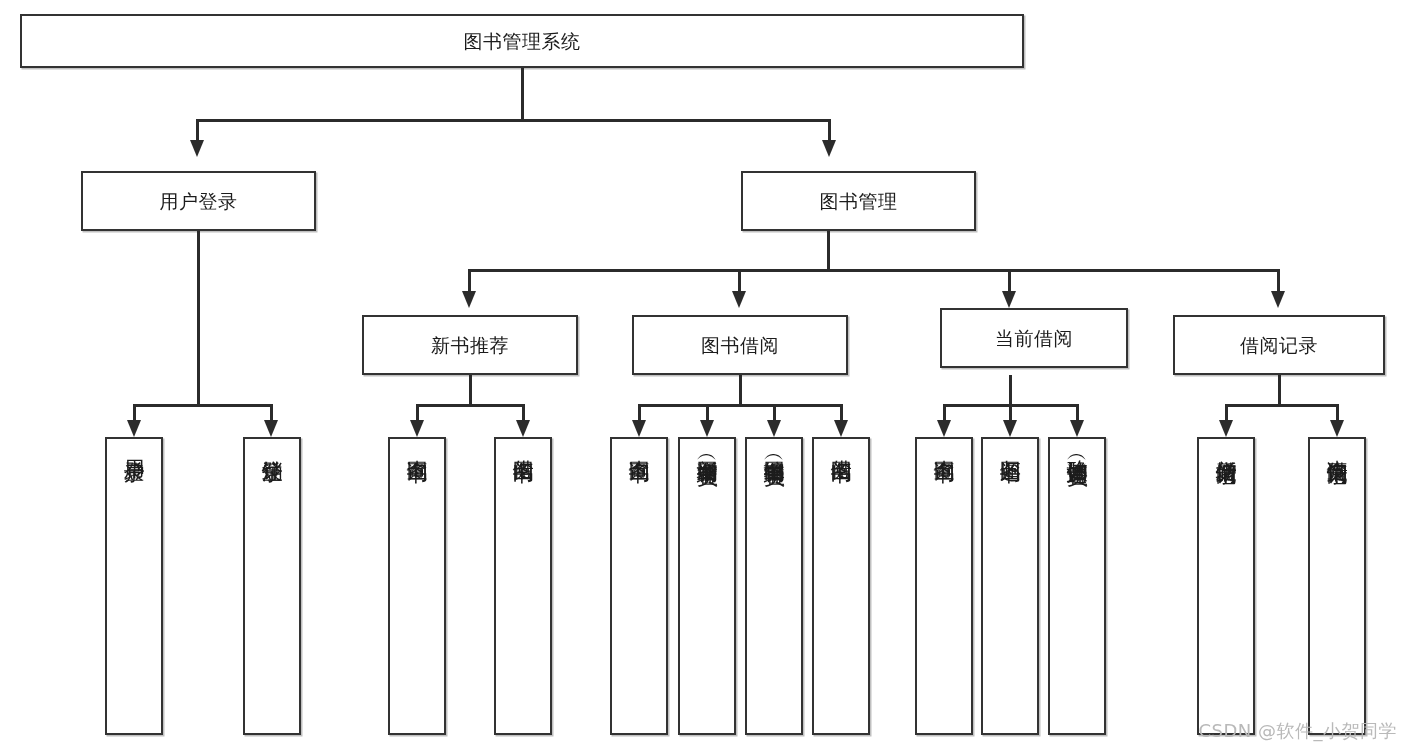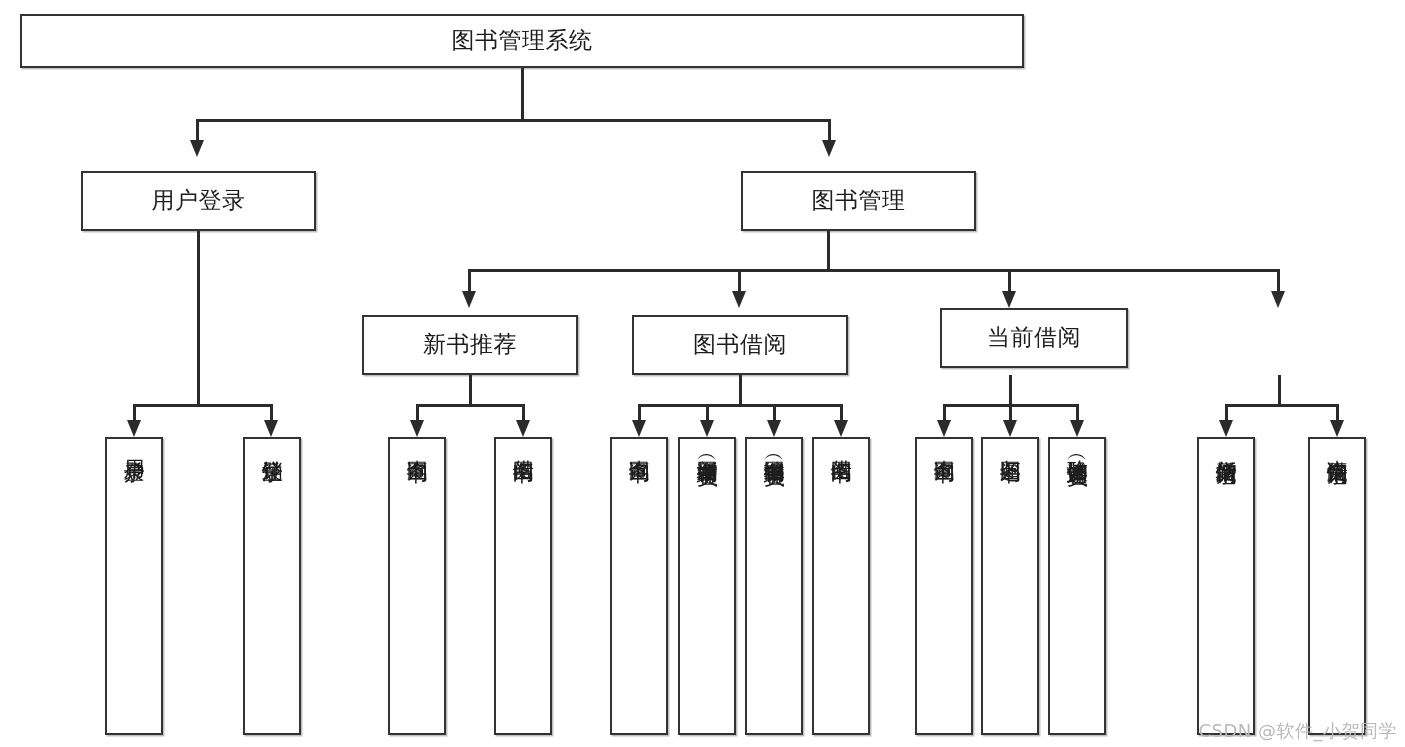--- a/index.html
+++ b/index.html
@@ -24,21 +24,21 @@
     position: absolute;
     box-sizing: border-box;
     background: #ffffff;
     border: 2.5px solid #333333;
     display: flex;
     align-items: center;
     justify-content: center;
     box-shadow: 1.5px 1.5px 0 0 rgba(140,140,140,0.55);
   }
   .box .label {
-    font-size: 23px;
+    font-size: 19px;
     line-height: 1.18;
     letter-spacing: 0.5px;
     color: #1c1c1c;
     white-space: nowrap;
     text-align: center;
   }
   
   .box.vertical {
     align-items: flex-start;
     padding-top: 4px;
@@ -136,20 +136,23 @@
 
   <div class="box" style="left:632px; top:315px; width:216px; height:60px;">
     <span class="label">图书借阅</span>
   </div>
   <div class="box" style="left:362px; top:315px; width:216px; height:60px;">
     <span class="label">新书推荐</span>
   </div>
   <div class="box" style="left:903px; top:308px; width:188px; height:60px;margin-left:37px;">
     <span class="label">当前借阅</span>
   </div>
+  <div class="box" style="left:1173px; top:315px; width:212px; height:60px;">
+    <span class="label">借阅记录</span>
+  </div>
 
   <div class="vline" style="left:469px; top:375px; height:30px;"></div>
   <div class="hline" style="left:416px; top:404px; width:109px;"></div>
   <div class="vline" style="left:416px; top:404px; height:17px;"></div>
   <div class="vline" style="left:522px; top:404px; height:17px;"></div>
   <div class="arrow" style="left:410px; top:420px;"></div>
   <div class="arrow" style="left:516px; top:420px;"></div>
 
   <div class="box vertical" style="left:388px; top:437px; width:58px; height:298px;">
     <span class="label">查询图书</span>

